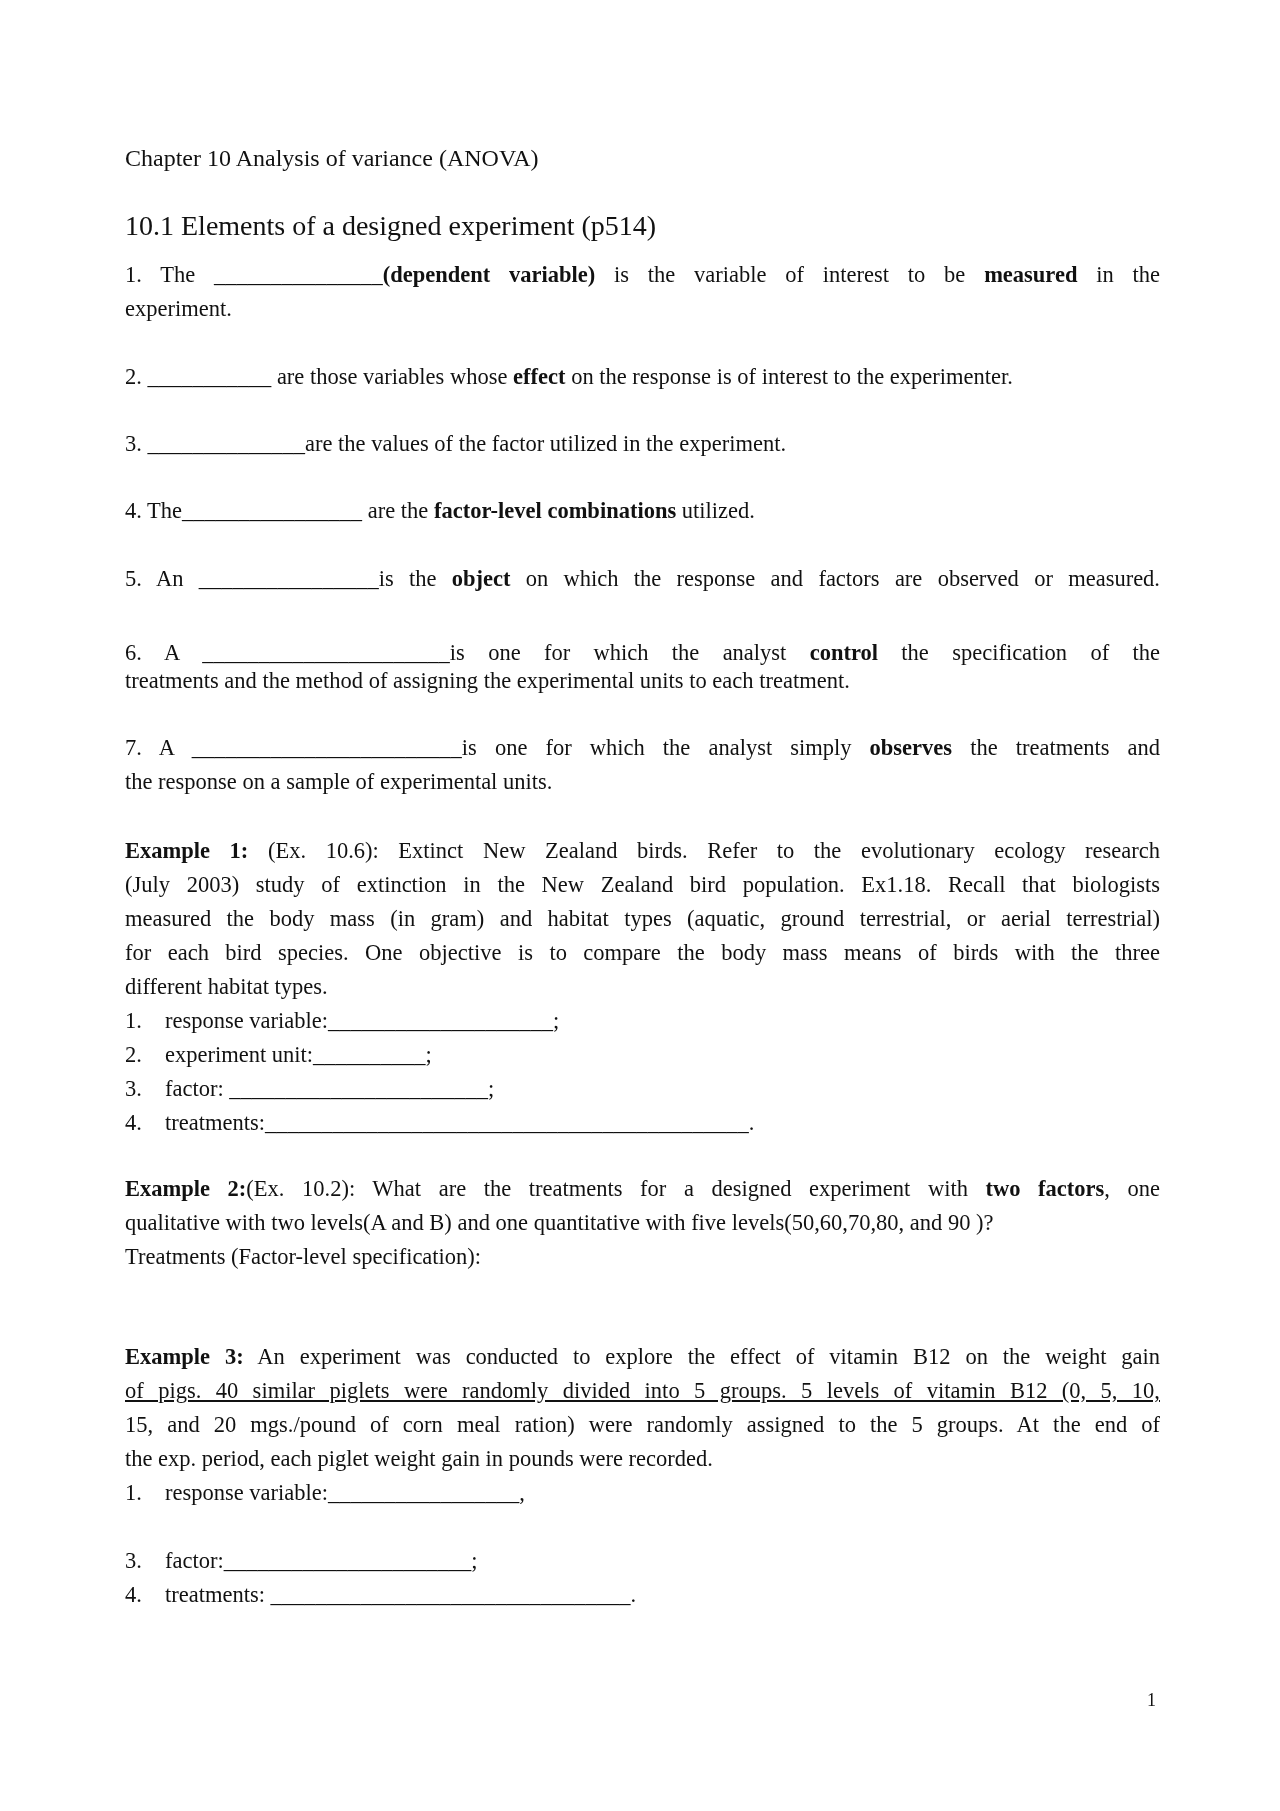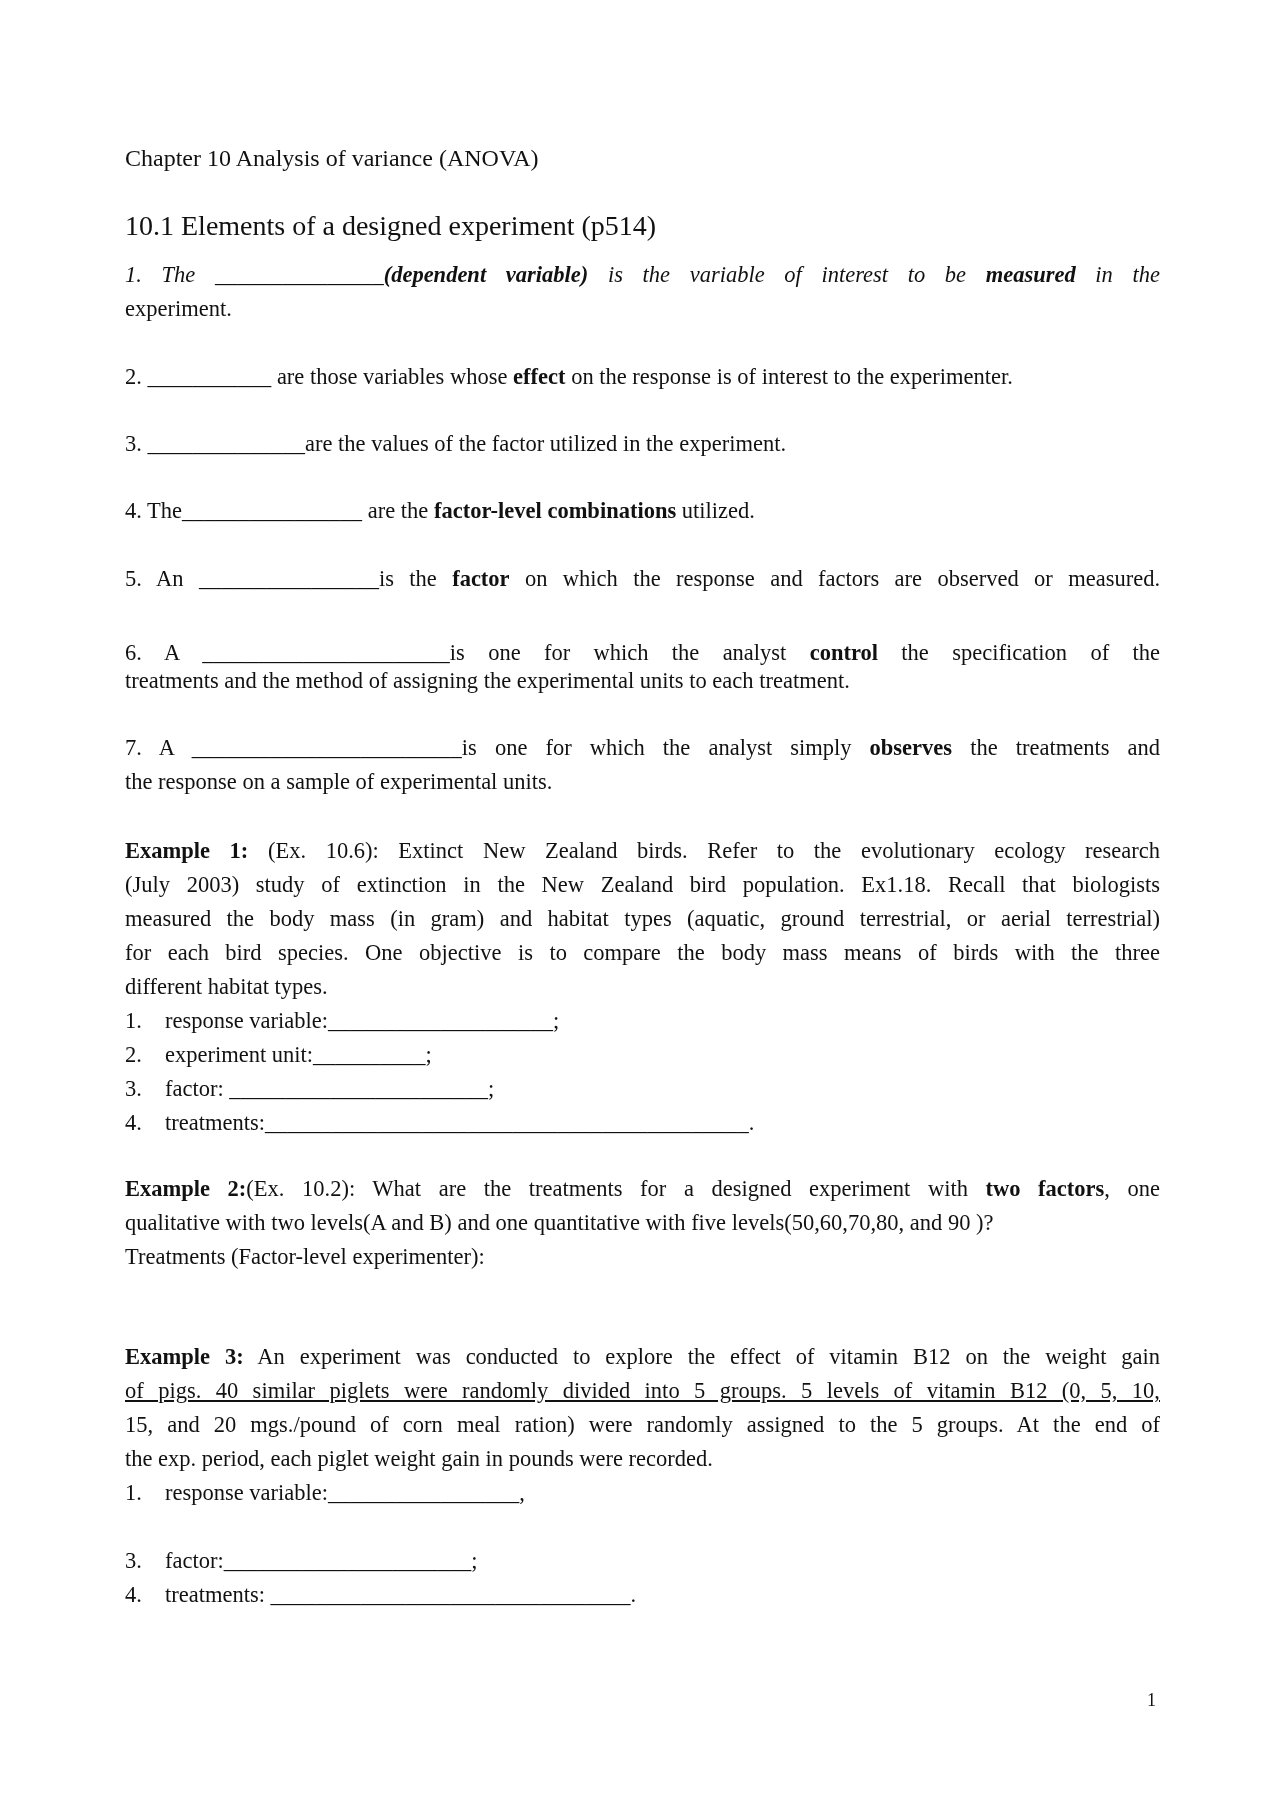--- a/index.html
+++ b/index.html
@@ -22,39 +22,39 @@
   .pagenum { position: absolute; left: 1147px; top: 1690px; font-size: 18px; }
 </style>
 </head>
 <body>
 
 <div class="page">
 
   <div class="h1">Chapter 10 Analysis of variance (ANOVA)</div>
   <div class="h2">10.1 Elements of a designed experiment (p514)</div>
 
-  <div class="line justify" style="top:258px;font-style:italic;">
+  <div class="line justify" style="top:258px;">
     <span>1. The </span><span class="blank">_______________</span><b>(dependent variable)</b><span> is the variable of interest to be </span><b>measured</b><span> in the</span>
   </div>
   <div class="line" style="top:292px;">experiment.</div>
 
   <div class="line" style="top:360px;">
     <span>2. </span><span class="blank">___________</span><span> are those variables whose </span><b>effect</b><span> on the response is of interest to the experimenter.</span>
   </div>
 
   <div class="line" style="top:427px;">
     <span>3. </span><span class="blank">______________</span><span>are the values of the factor utilized in the experiment.</span>
   </div>
 
   <div class="line" style="top:494px;">
     <span>4. The</span><span class="blank">________________</span><span> are the </span><b>factor-level combinations</b><span> utilized.</span>
   </div>
 
   <div class="line justify" style="top:562px;">
-    <span>5. An </span><span class="blank">________________</span><span>is the </span><b>factor</b><span> on which the response and factors are observed or measured.</span>
+    <span>5. An </span><span class="blank">________________</span><span>is the </span><b>object</b><span> on which the response and factors are observed or measured.</span>
   </div>
 
   <div class="line justify" style="top:636px;">
     <span>6. A </span><span class="blank">______________________</span><span>is one for which the analyst </span><b>control</b><span> the specification of the</span>
   </div>
   <div class="line" style="top:664px;">treatments and the method of assigning the experimental units to each treatment.</div>
 
   <div class="line justify" style="top:731px;">
     <span>7. A </span><span class="blank">________________________</span><span>is one for which the analyst simply </span><b>observes</b><span> the treatments and</span>
   </div>
@@ -78,21 +78,21 @@
     <span class="li-num">3.</span><span>factor: </span><span class="blank">_______________________</span><span>;</span>
   </div>
   <div class="line" style="top:1106px;">
     <span class="li-num">4.</span><span>treatments:</span><span class="blank">___________________________________________</span><span>.</span>
   </div>
 
   <div class="line justify" style="top:1172px;">
     <b>Example 2:</b><span>(Ex. 10.2): What are the treatments for a designed experiment with </span><b>two factors</b><span>, one</span>
   </div>
   <div class="line" style="top:1206px;">qualitative with two levels(A and B) and one quantitative with five levels(50,60,70,80, and 90 )?</div>
-  <div class="line" style="top:1240px;">Treatments (Factor-level experimenter):</div>
+  <div class="line" style="top:1240px;">Treatments (Factor-level specification):</div>
 
   <div class="line justify" style="top:1340px;">
     <b>Example 3:</b><span> An experiment was conducted to explore the effect of vitamin B12 on the weight gain</span>
   </div>
   <div class="line justify" style="top:1374px;text-decoration:underline;">of pigs. 40 similar piglets were randomly divided into 5 groups. 5 levels of vitamin B12 (0, 5, 10,</div>
   <div class="line justify" style="top:1408px;">15, and 20 mgs./pound of corn meal ration) were randomly assigned to the 5 groups. At the end of</div>
   <div class="line" style="top:1442px;">the exp. period, each piglet weight gain in pounds were recorded.</div>
 
   <div class="line" style="top:1476px;">
     <span class="li-num">1.</span><span>response variable:</span><span class="blank">_________________</span><span>,</span>

